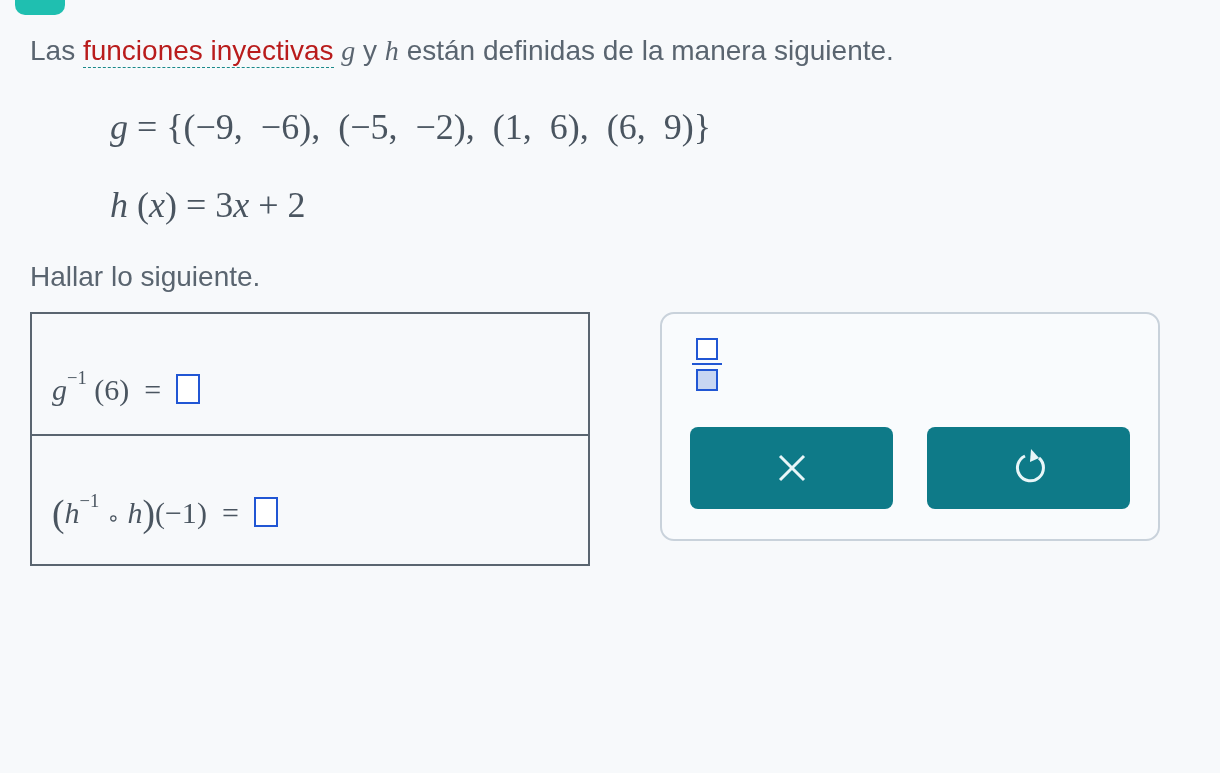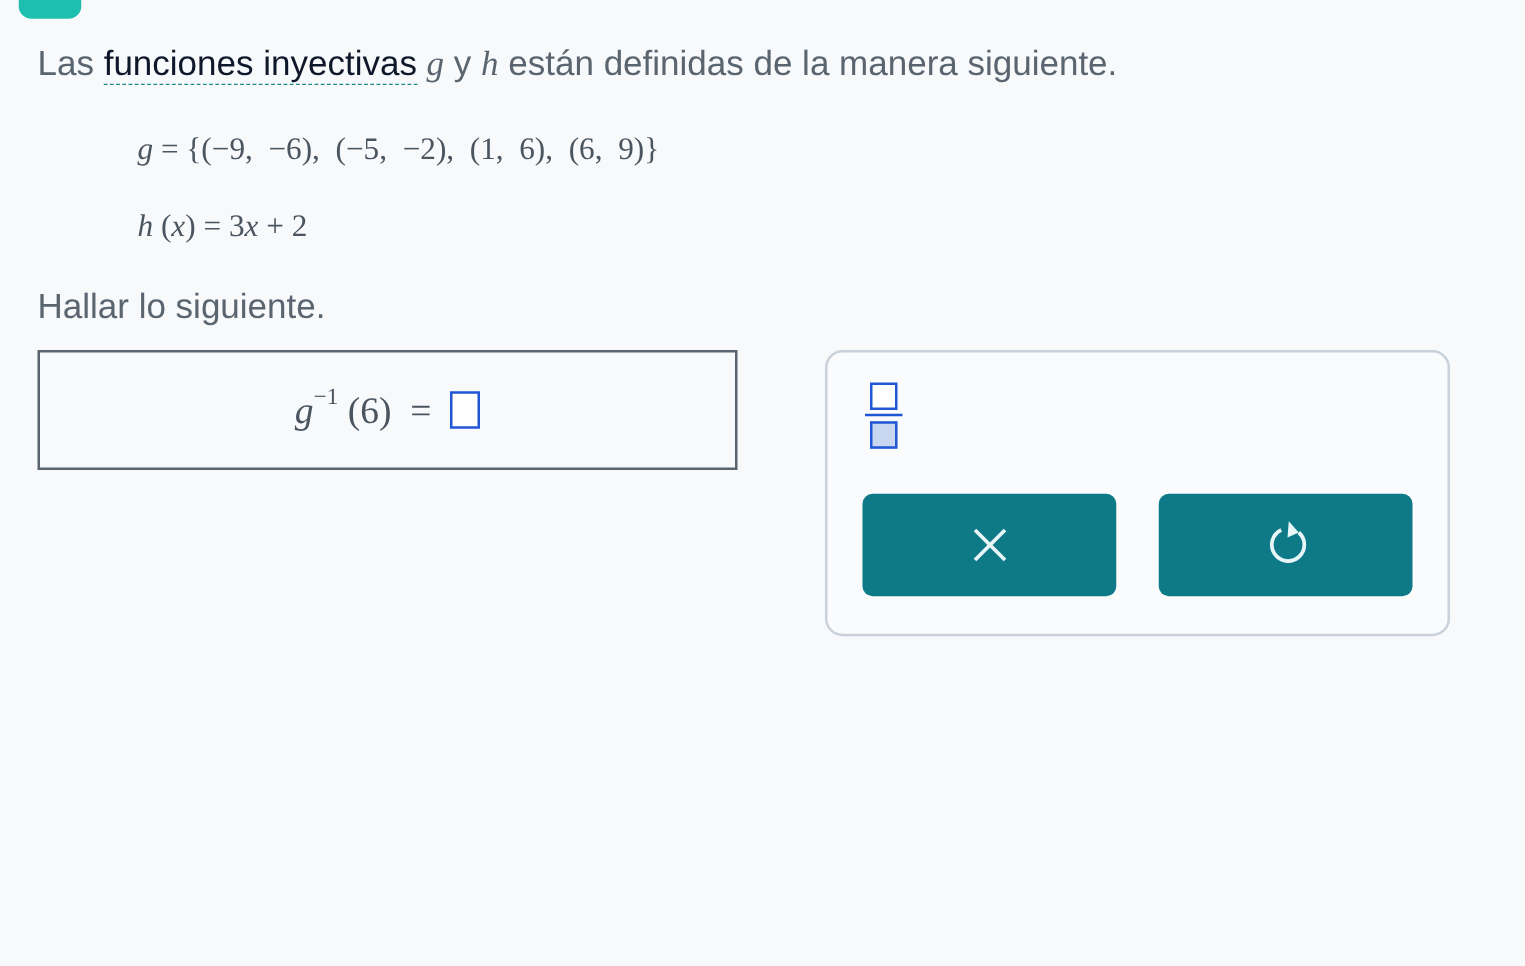--- a/index.html
+++ b/index.html
@@ -22,50 +22,50 @@
       height: 35px;
       background: #1fbfb0;
       border-bottom-left-radius: 10px;
       border-bottom-right-radius: 10px;
     }
     .intro {
       margin-top: 10px;
       margin-bottom: 28px;
     }
     .link-term {
-      color: #0f172a;
+      color: #b91c1c;
       border-bottom: 1px dashed #1a8a8a;
       padding-bottom: 1px;
     }
     .math-var { font-style: italic; font-family: 'Times New Roman', serif; }
     .eq-block {
       margin-left: 80px;
       margin-bottom: 24px;
       font-family: 'Times New Roman', serif;
-      font-size: 25px;
+      font-size: 36px;
       color: #4a5560;
     }
     .prompt2 { margin-bottom: 14px; }
 
     .bottom-row {
       display: flex;
       align-items: flex-start;
       gap: 70px;
     }
     .answer-table {
       border: 2px solid #5a6570;
       width: 560px;
     }
     .answer-cell {
       padding: 22px 20px;
-      text-align: center;
       font-family: 'Times New Roman', serif;
       font-size: 30px;
       color: #4a5560;
       border-bottom: 2px solid #5a6570;
+      margin-top: 28px;
     }
     .answer-cell:last-child { border-bottom: none; }
 
     .answer-input {
       display: inline-block;
       vertical-align: -4px;
       width: 24px;
       height: 30px;
       border: 2px solid #2156d4;
       background: #fff;
@@ -136,20 +136,23 @@
 </div>
 
 <div class="prompt2">Hallar lo siguiente.</div>
 
 <div class="bottom-row">
 
   <div class="answer-table">
     <div class="answer-cell">
       <span class="math-var">g</span><span class="sup">−1</span> (<span>6</span>)&nbsp;&nbsp;<span>=</span>&nbsp;&nbsp;<span class="answer-input"></span>
     </div>
+    <div class="answer-cell">
+      <span class="big-paren">(</span><span class="math-var">h</span><span class="sup">−1</span>&nbsp;<span style="font-size:0.7em;vertical-align:-0.1em;">∘</span>&nbsp;<span class="math-var">h</span><span class="big-paren">)</span>(<span>−1</span>)&nbsp;&nbsp;<span>=</span>&nbsp;&nbsp;<span class="answer-input"></span>
+    </div>
   </div>
 
   <div class="tool-panel">
     <div class="frac-btn">
       <span class="frac-box"></span>
       <span class="frac-bar"></span>
       <span class="frac-box bottom"></span>
     </div>
     <div class="action-row">
       <div class="big-btn">

